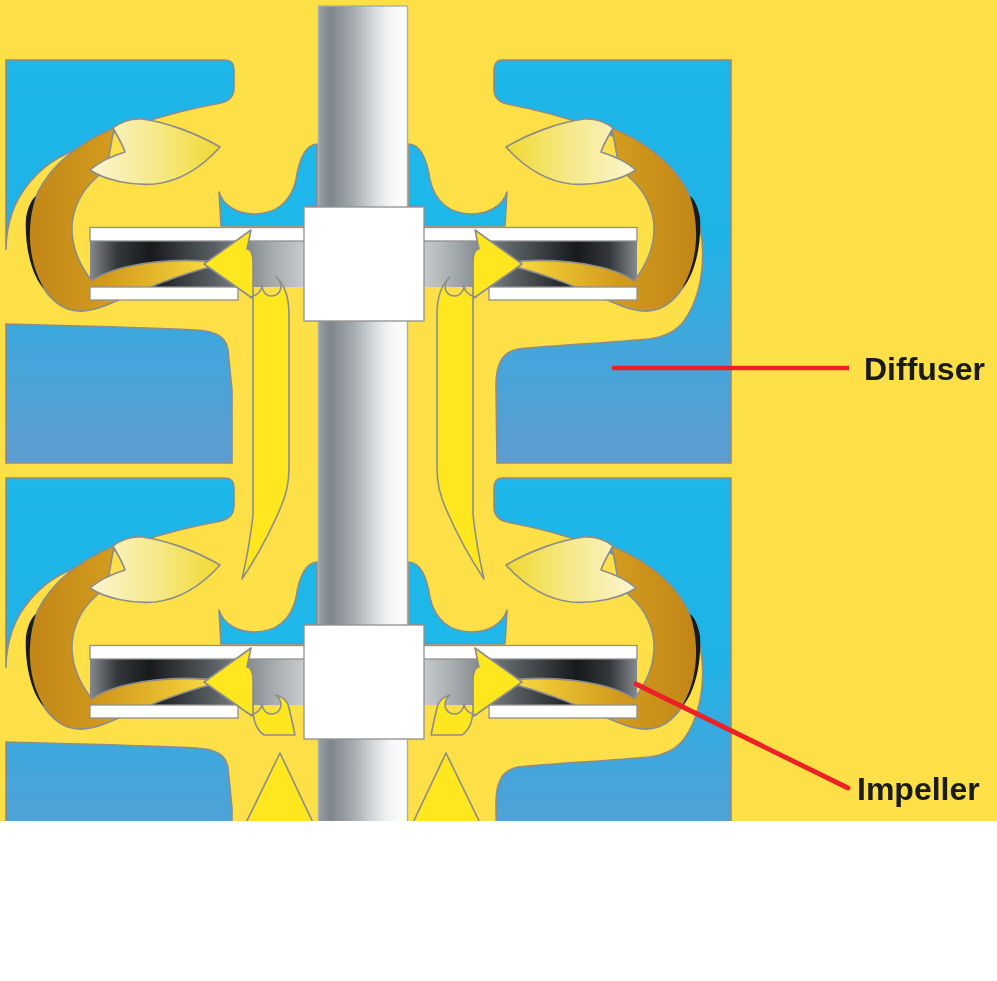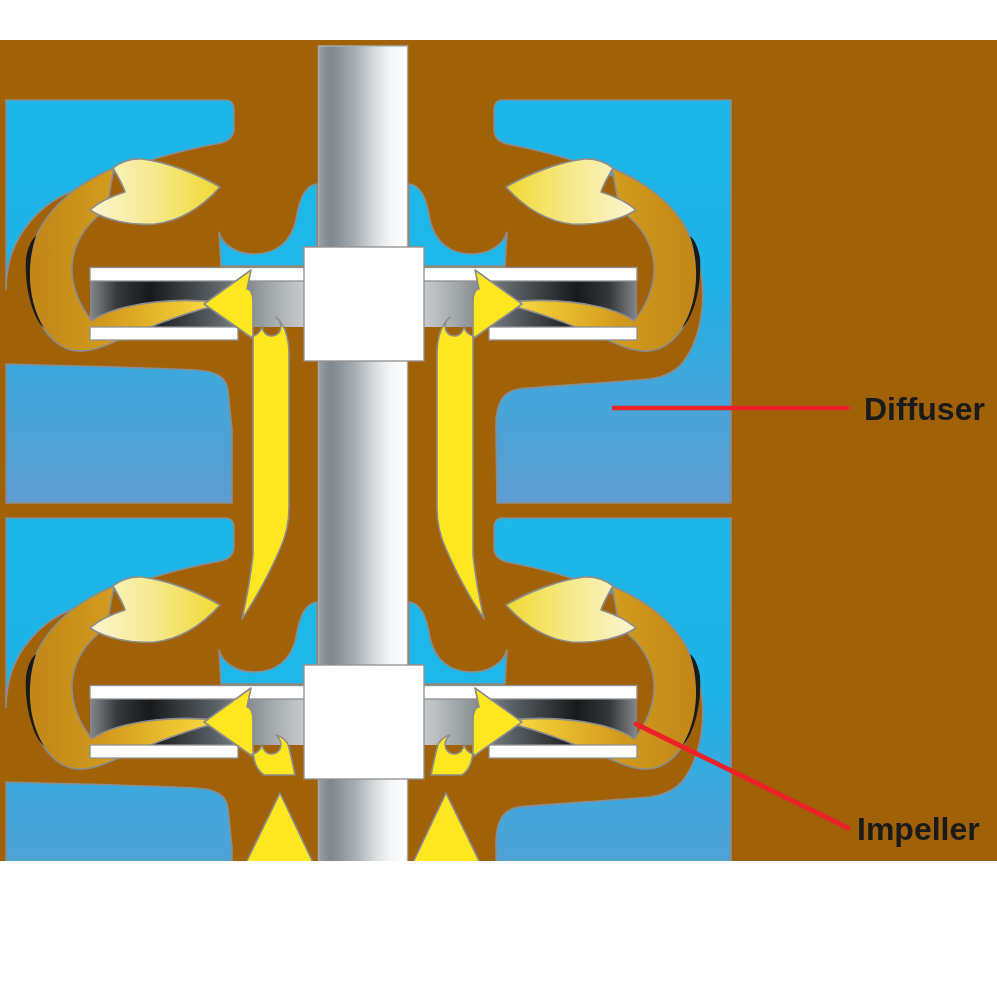--- a/index.html
+++ b/index.html
@@ -1,16 +1,16 @@
 <!DOCTYPE html>
 <html><head>
 <meta charset="utf-8">
 <style>
   html,body{margin:0;padding:0;background:#ffffff;}
-  .canvas{position:relative;width:997px;height:821px;background:#a16207;overflow:hidden;margin-top:40px;}
+  .canvas{position:relative;width:997px;height:821px;background:#fde047;overflow:hidden;}
   svg{display:block;}
   .callout-label{font-family:"Liberation Sans","DejaVu Sans",sans-serif;font-weight:bold;font-size:32px;fill:#1a1a1a;}
 </style>
 </head>
 <body>
 
 <div class="canvas">
 <svg width="997" height="981" viewBox="0 0 997 981">
   <defs>
 

